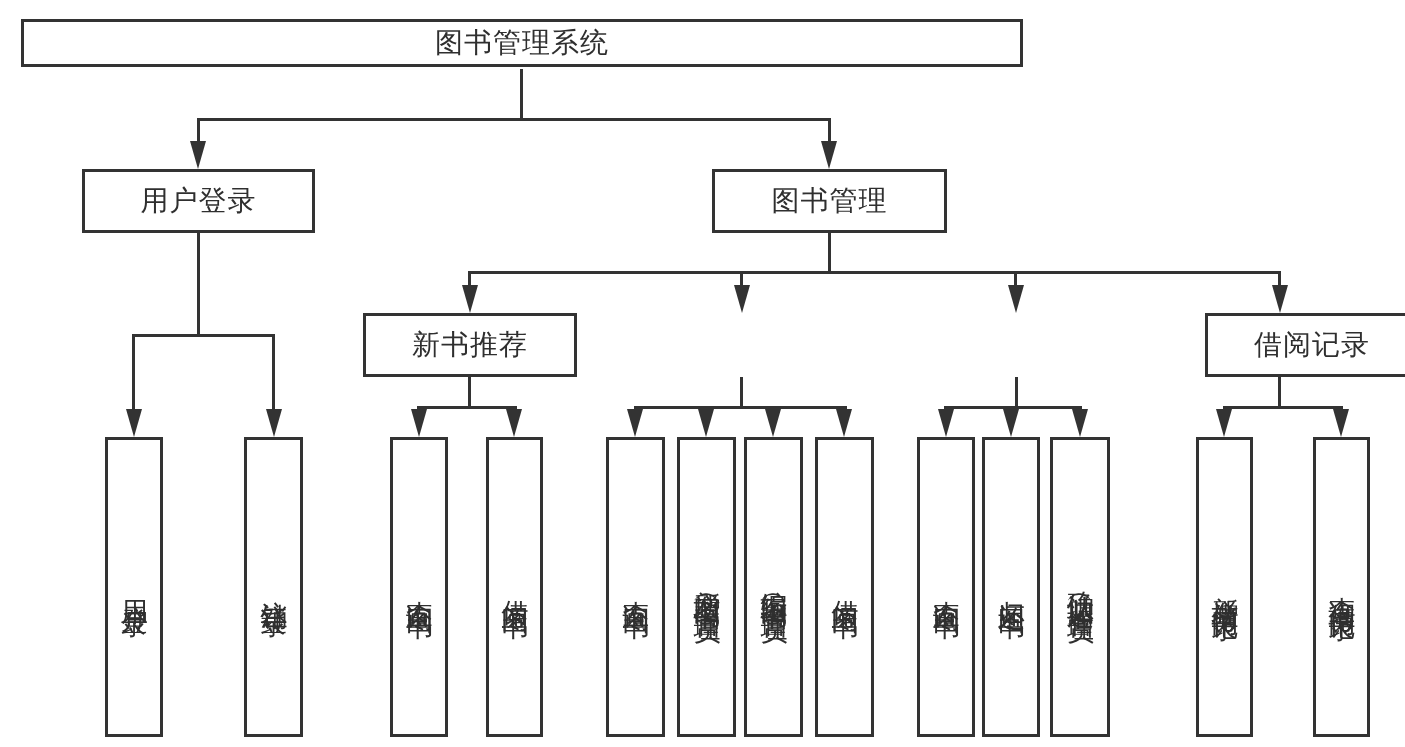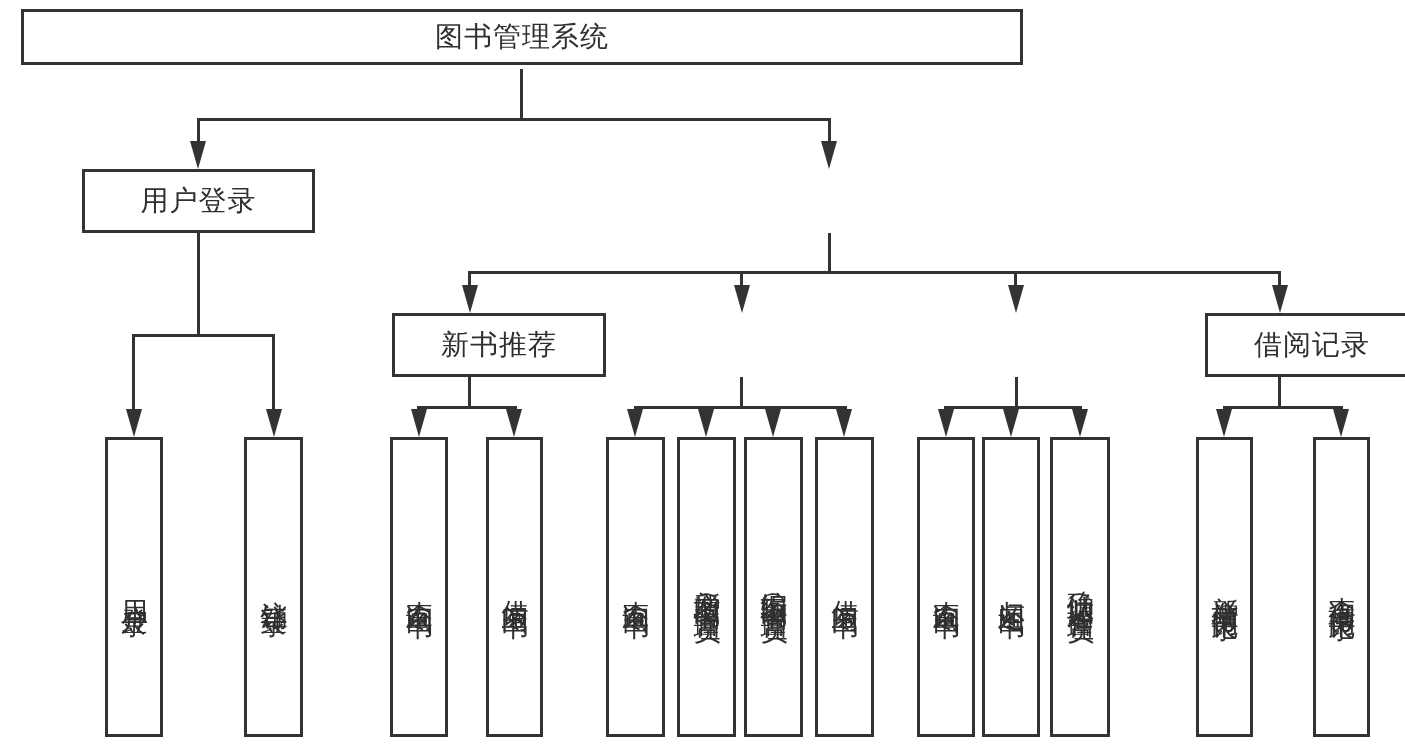--- a/index.html
+++ b/index.html
@@ -29,54 +29,57 @@
   .watermark{
     position:absolute;right:4px;top:714px;z-index:9;
     font-size:21px;color:rgba(158,158,166,0.9);letter-spacing:1px;
   }
 </style>
 </head>
 <body>
 
 <div class="canvas">
 
-  <div class="box" style="left:21px;top:9px;width:1002px;height:56px;">
+  <div class="box" style="left:21px;top:19px;width:1002px;height:48px;">
     <span class="lbl">图书管理系统</span>
   </div>
 
   <div class="vl" style="left:520px;top:69px;height:49px;"></div>
   <div class="hl" style="left:197px;top:118px;width:634px;"></div>
   <div class="vl" style="left:197px;top:118px;height:28px;"></div>
   <div class="vl" style="left:828px;top:118px;height:28px;"></div>
   <div class="arrow" style="left:190px;top:141px;"></div>
   <div class="arrow" style="left:821px;top:141px;"></div>
 
   <div class="box" style="left:82px;top:169px;width:233px;height:64px;">
     <span class="lbl">用户登录</span>
+  </div>
+  <div class="box" style="left:712px;top:169px;width:235px;height:64px;">
+    <span class="lbl">图书管理</span>
   </div>
 
   <div class="vl" style="left:197px;top:233px;height:104px;"></div>
   <div class="hl" style="left:132px;top:334px;width:143px;"></div>
   <div class="vl" style="left:132px;top:334px;height:78px;"></div>
   <div class="vl" style="left:272px;top:334px;height:78px;"></div>
   <div class="arrow" style="left:126px;top:409px;"></div>
   <div class="arrow" style="left:266px;top:409px;"></div>
 
   <div class="vl" style="left:828px;top:233px;height:41px;"></div>
   <div class="hl" style="left:468px;top:271px;width:813px;"></div>
   <div class="vl" style="left:468px;top:271px;height:18px;"></div>
   <div class="vl" style="left:740px;top:271px;height:18px;"></div>
   <div class="vl" style="left:1014px;top:271px;height:18px;"></div>
   <div class="vl" style="left:1278px;top:271px;height:18px;"></div>
   <div class="arrow" style="left:462px;top:285px;"></div>
   <div class="arrow" style="left:734px;top:285px;"></div>
   <div class="arrow" style="left:1008px;top:285px;"></div>
   <div class="arrow" style="left:1272px;top:285px;"></div>
 
-  <div class="box" style="left:363px;top:313px;width:214px;height:64px;margin-left:29px;">
+  <div class="box" style="left:363px;top:313px;width:214px;height:64px;">
     <span class="lbl">新书推荐</span>
   </div>
   <div class="box" style="left:1173px;top:313px;width:214px;height:64px;margin-left:32px;">
     <span class="lbl">借阅记录</span>
   </div>
 
   <div class="vl" style="left:468px;top:377px;height:32px;"></div>
   <div class="hl" style="left:417px;top:406px;width:100px;"></div>
   <div class="vl" style="left:417px;top:406px;height:8px;"></div>
   <div class="vl" style="left:513px;top:406px;height:8px;"></div>

